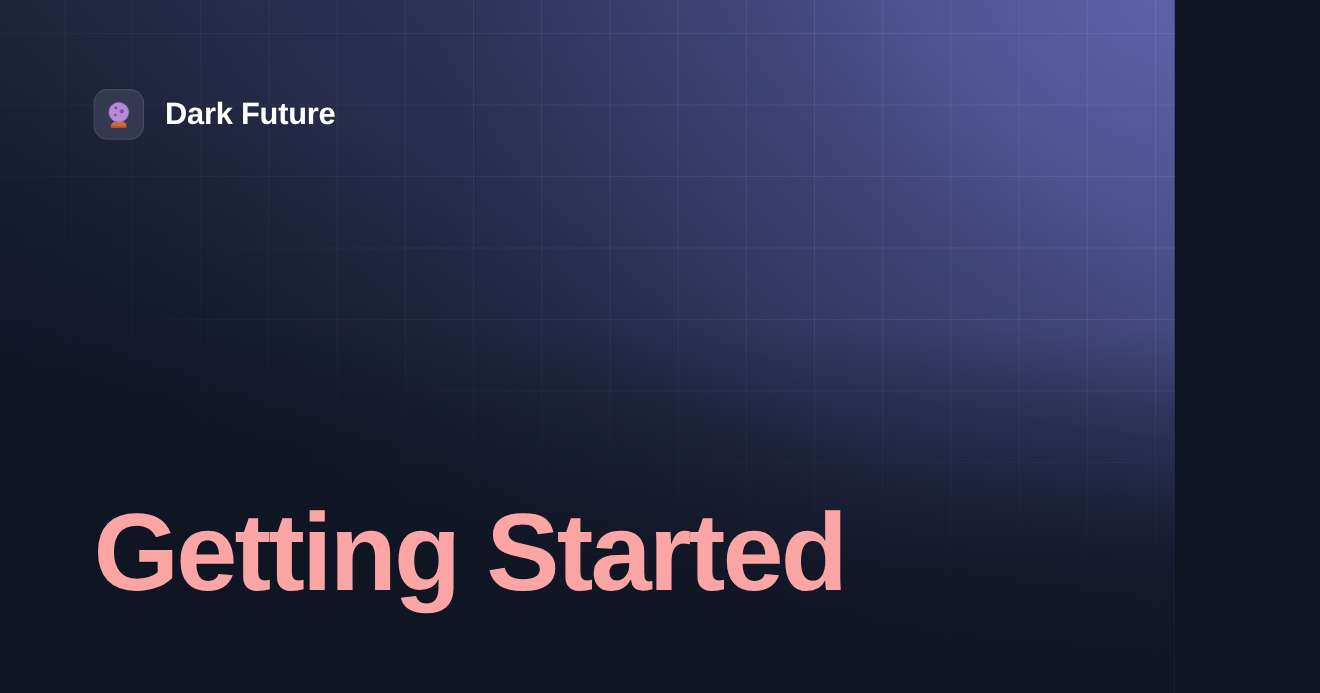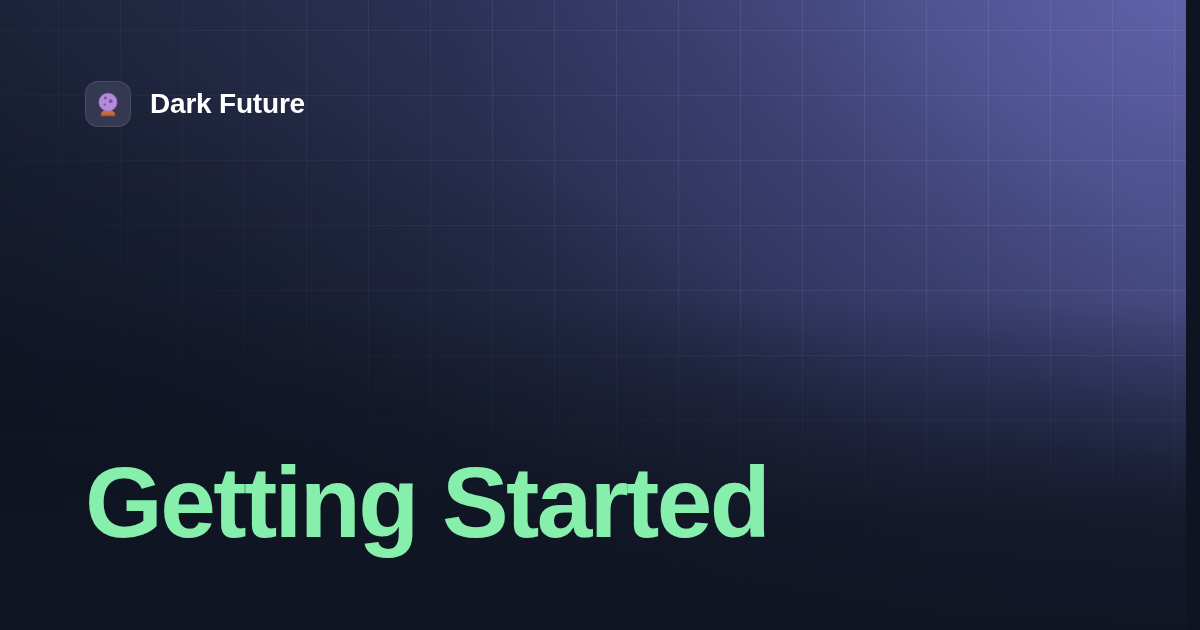--- a/index.html
+++ b/index.html
@@ -9,21 +9,21 @@
     width: 1200px;
     height: 630px;
     overflow: hidden;
     background: #0f1422;
     font-family: "Liberation Sans", sans-serif;
   }
 
   
   .og-card {
     position: relative;
-    width: 1186px;
+    width: 1068px;
     height: 630px;
     overflow: hidden;
     isolation: isolate;
   }
 
   
   .bg-gradient {
     position: absolute;
     inset: 0;
     background:
@@ -151,21 +151,21 @@
     white-space: nowrap;
   }
 
   
   .title-block { margin-bottom: 4px; }
 
   .page-title {
     font-size: 100px;
     line-height: 1.0;
     font-weight: bold;
-    color: #86efac;
+    color: #fca5a5;
     letter-spacing: -2.6px;
     white-space: nowrap;
   }
 </style>
 </head>
 <body>
 
 <div class="og-card">
 
   <div class="bg-gradient"></div>

